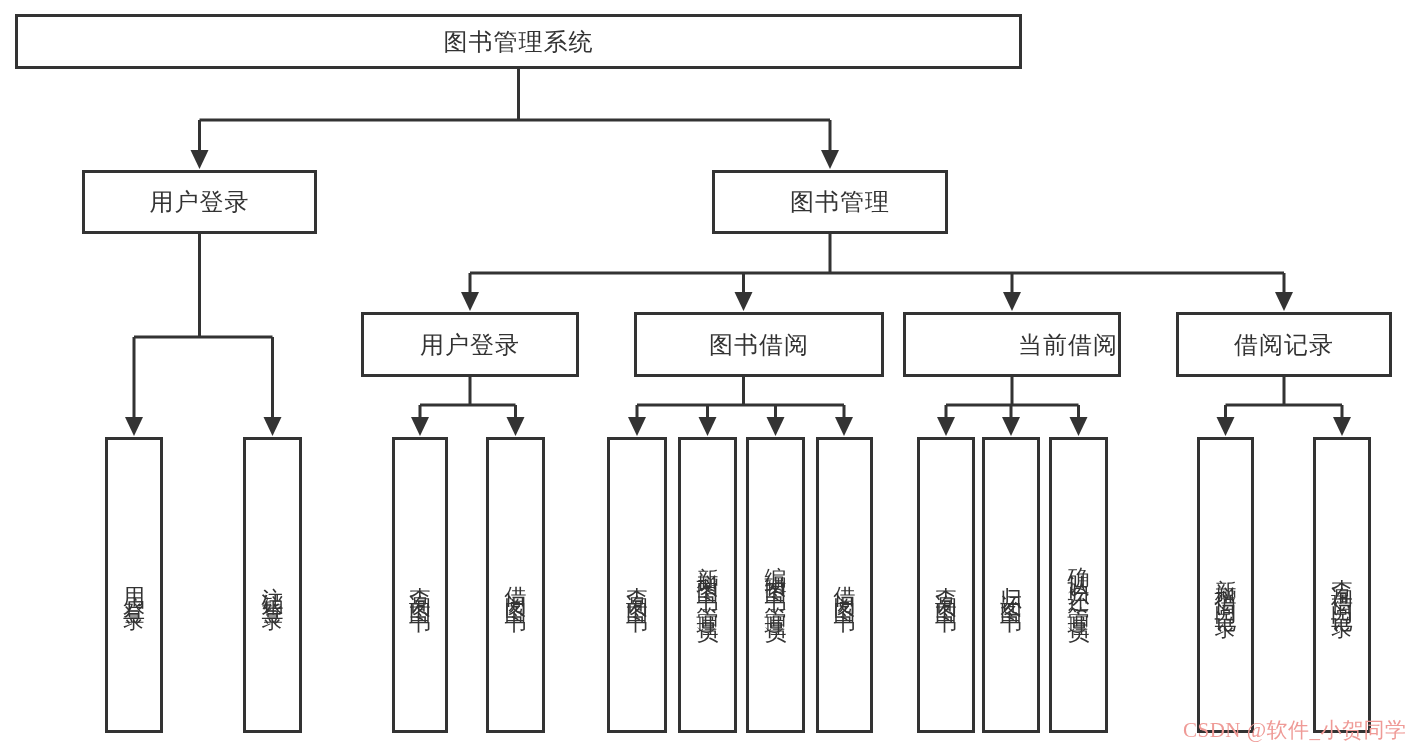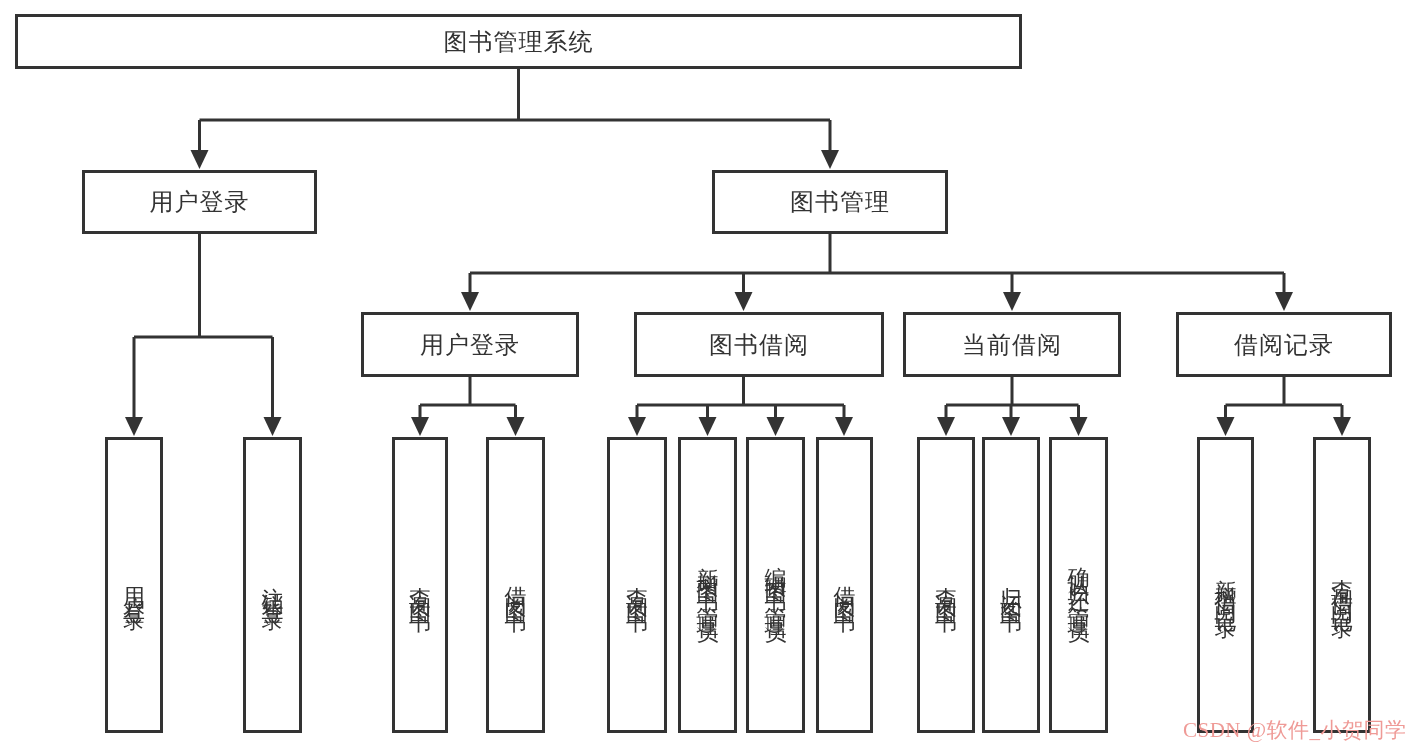--- a/index.html
+++ b/index.html
@@ -104,21 +104,21 @@
   <div class="box" style="left:712px;top:170px;width:236px;height:64px;padding-left:20px;">
     <span class="lbl">图书管理</span>
   </div>
 
   <div class="box" style="left:361px;top:312px;width:218px;height:65px;">
     <span class="lbl">用户登录</span>
   </div>
   <div class="box" style="left:634px;top:312px;width:250px;height:65px;">
     <span class="lbl">图书借阅</span>
   </div>
-  <div class="box" style="left:903px;top:312px;width:218px;height:65px;">
+  <div class="box" style="left:903px;top:312px;width:218px;height:65px;justify-content:flex-end;">
     <span class="lbl">当前借阅</span>
   </div>
   <div class="box" style="left:1176px;top:312px;width:216px;height:65px;">
     <span class="lbl">借阅记录</span>
   </div>
 
   <div class="box leaf" style="left:105px;top:437px;width:58px;height:296px;">
     <span class="lbl">用户登录</span>
   </div>
   <div class="box leaf" style="left:243px;top:437px;width:59px;height:296px;">

